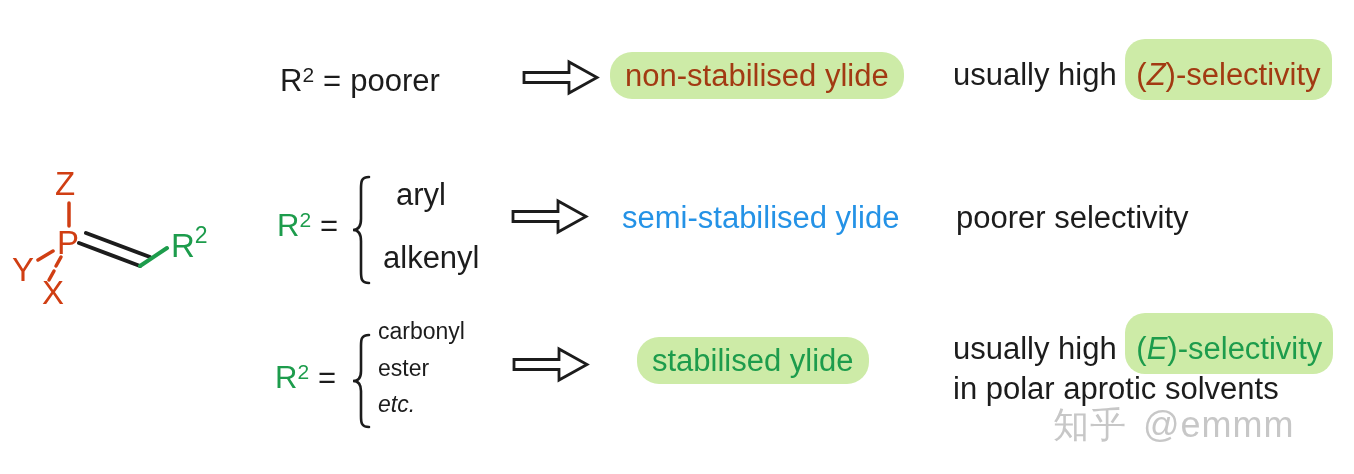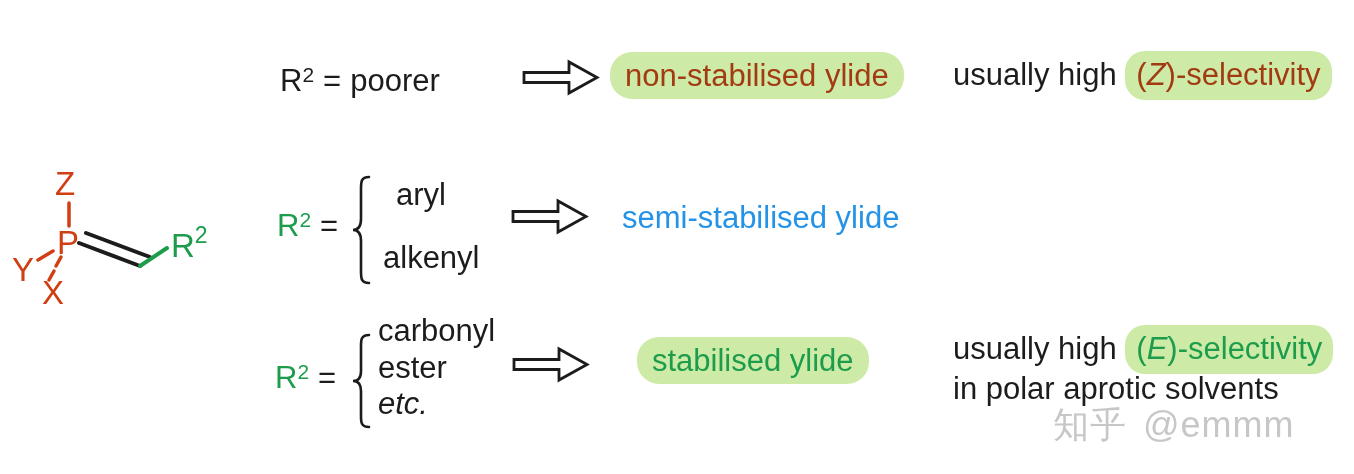--- a/index.html
+++ b/index.html
@@ -10,22 +10,22 @@
     color:var(--ink,#1c1c1c);
   }
   .abs{position:absolute;}
   .t{font-size:31px;line-height:37px;white-space:nowrap;}
   .sup{font-size:21px;vertical-align:9px;}
   .eq{margin:0 9px;}
   .green-text{color:var(--green,#1d9c4c);}
   .blue-text{color:var(--blue,#2492e6);}
   .dark-red{color:var(--dark-red,#a23a12);}
   .hl{background:var(--highlight-green,#cdeba7);border-radius:22px;padding:5px 15px;}
-  .hl-inline{background:var(--highlight-green,#cdeba7);border-radius:20px;padding:6px 11px 8px;}
-  .opts{font-size:31px;line-height:36.5px;white-space:nowrap;}
+  .hl-inline{background:var(--highlight-green,#cdeba7);border-radius:20px;padding:18px 11px 8px;}
+  .opts{font-size:23px;line-height:36.5px;white-space:nowrap;}
   .it{font-style:italic;}
   svg text{font-family:"Liberation Sans",sans-serif;}
   .atom{font-size:33px;}
   .atom.red{fill:var(--structure-red,#d03e13);}
   .atom.green-f{fill:var(--green,#1d9c4c);}
   .svgsup{font-size:23px;}
   .bond{stroke-linecap:round;}
   .bond.red{stroke:var(--structure-red,#d03e13);stroke-width:3.5;}
   .bond.black{stroke:var(--ink,#1c1c1c);stroke-width:4;}
   .bond.green-s{stroke:var(--green,#1d9c4c);stroke-width:4;}
@@ -72,20 +72,21 @@
 
   <div class="abs t" style="left:396px;top:168px;margin-top:8px;">aryl</div>
   <div class="abs t" style="left:383px;top:239px;">alkenyl</div>
 
   <svg class="abs" style="left:511px;top:198px;" width="78" height="37" viewBox="0 0 78 37">
     <polygon class="arrow" points="2,13.5 47,13.5 47,3 75,18.5 47,34 47,23.5 2,23.5"></polygon>
   </svg>
 
   <div class="abs t blue-text" style="left:622px;top:199px;">semi-stabilised ylide</div>
 
+  <div class="abs t" style="left:956px;top:199px;">poorer selectivity</div>
 
   <div class="abs t" style="left:275px;top:353px;"><span class="green-text"><span>R</span><span class="sup">2</span></span><span class="eq">=</span></div>
 
   <svg class="abs" style="left:352px;top:332px;" width="24" height="98" viewBox="0 0 24 98">
     <path class="brace" d="M 17 3 C 9 3, 9 8, 9 14 L 9 39 C 9 45, 7 49, 1 49 C 7 49, 9 53, 9 59 L 9 84 C 9 90, 9 95, 17 95"></path>
   </svg>
 
   <div class="abs opts" style="left:378px;top:313px;">
     <div>carbonyl</div>
     <div>ester</div>

